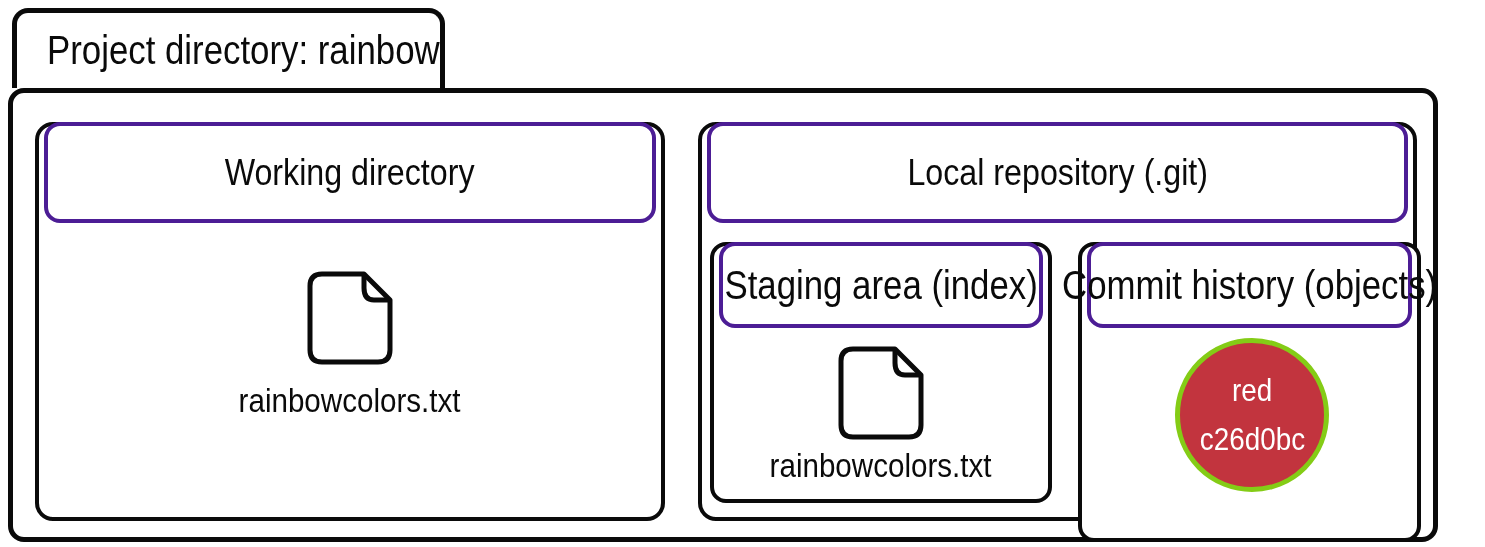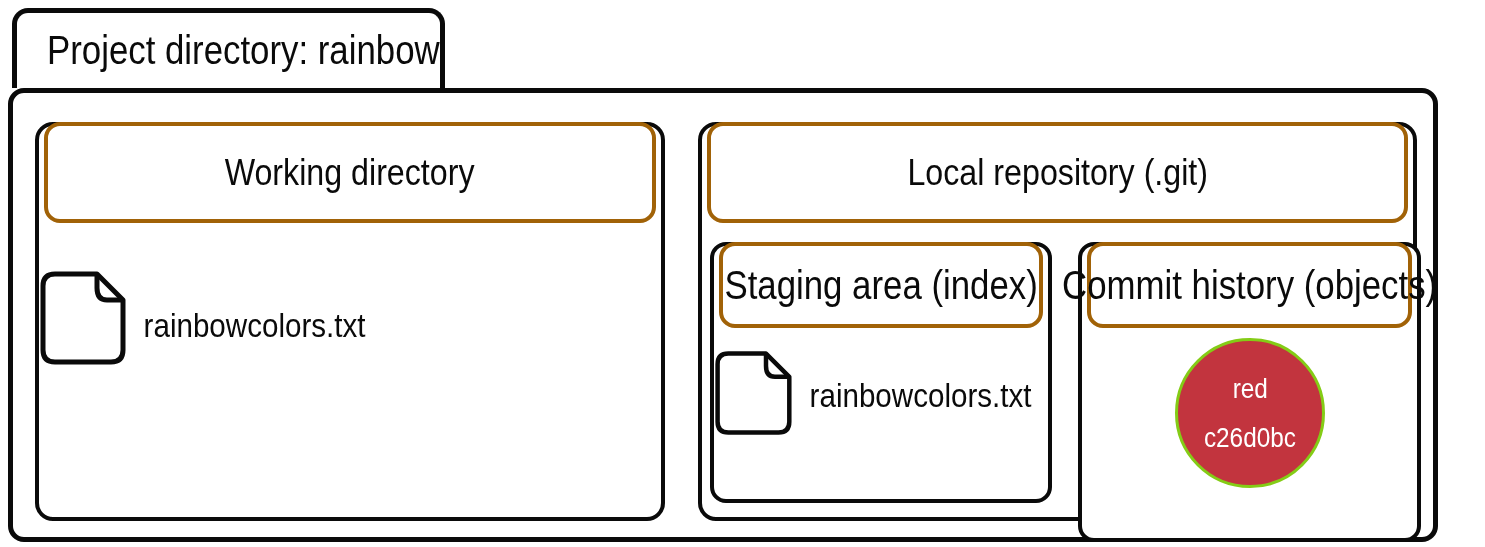--- a/index.html
+++ b/index.html
@@ -22,45 +22,45 @@
     position:absolute;left:8px;top:88px;width:1430px;height:454px;box-sizing:border-box;
     border:5px solid #0a0a0a;border-radius:16px;background:#ffffff;z-index:1;
   }
 
   .sec{
     position:absolute;box-sizing:border-box;border:4px solid #0a0a0a;
     border-radius:18px;background:#ffffff;
   }
   .sec-header{
     position:absolute;top:-4px;left:5px;right:5px;box-sizing:border-box;
-    border:4px solid #a16207;border-radius:16px;background:#ffffff;
+    border:4px solid #4c1d95;border-radius:16px;background:#ffffff;
     display:flex;align-items:center;justify-content:center;
   }
   .sec-working{left:22px;top:29px;width:630px;height:399px;}   
   .sec-local  {left:685px;top:29px;width:719px;height:399px;}
   .hdr-big{height:101px;font-size:37px;}
   .hdr-small{height:86px;font-size:40px;}
 
   .box-staging{left:8px;top:116px;width:342px;height:261px;border-radius:16px;}
   .box-commit{left:376px;top:116px;width:343px;height:300px;border-radius:16px;}
 
   .file-block{
-    position:absolute;left:0;right:0;display:flex;flex-direction:row;align-items:center;
+    position:absolute;left:0;right:0;display:flex;flex-direction:column;align-items:center;
   }
   .file-block .fname{font-size:34px;line-height:40px;}
   .fb-working{top:144px;}
   .fb-working .fname{margin-top:14px;}
   .fb-staging{top:99px;}
   .fb-staging .fname{margin-top:4px;}
 
   .commit-circle{
     position:absolute;left:93px;top:92px;width:144px;height:144px;box-sizing:content-box;
-    border:3px solid #84cc16;border-radius:50%;
+    border:5px solid #84cc16;border-radius:50%;
     display:flex;flex-direction:column;align-items:center;justify-content:center;
-    color:#ffffff;font-size:28px;line-height:49px;text-align:center;
+    color:#ffffff;font-size:32px;line-height:49px;text-align:center;
   }
 </style>
 </head>
 <body>
 
 <div class="stage">
 
   <div class="tab">
     <span class="txt txt-left">Project directory: rainbow</span>
   </div>

